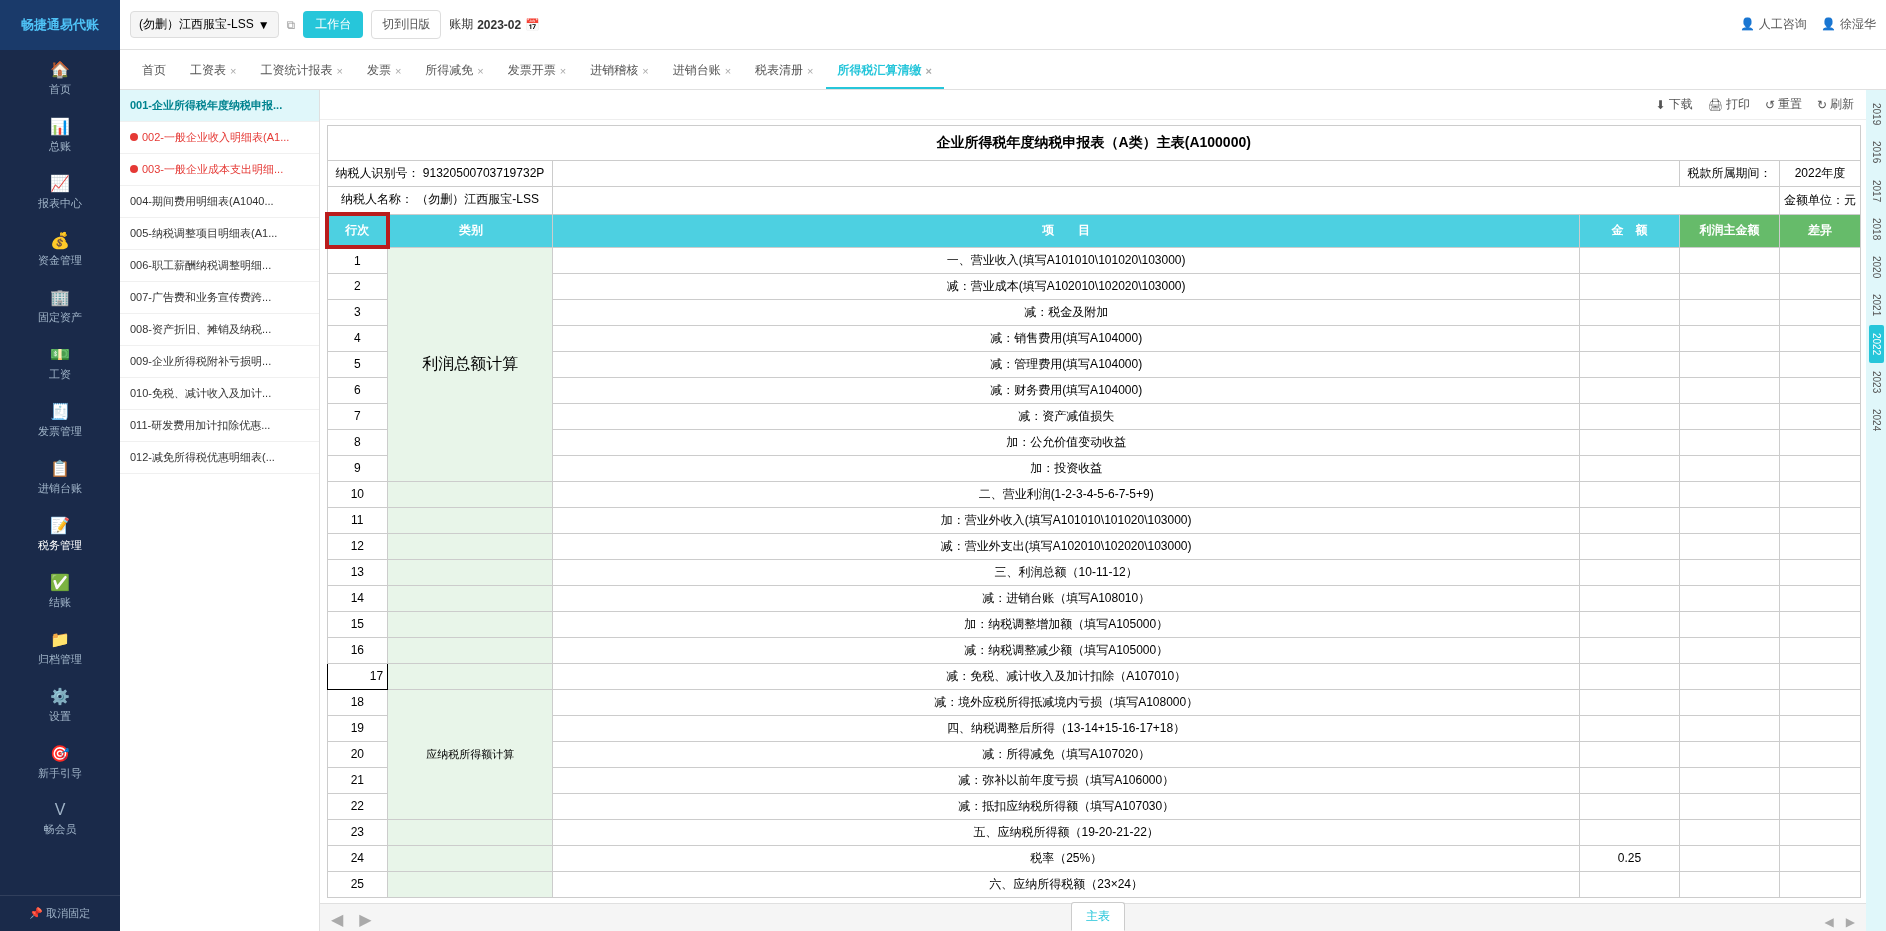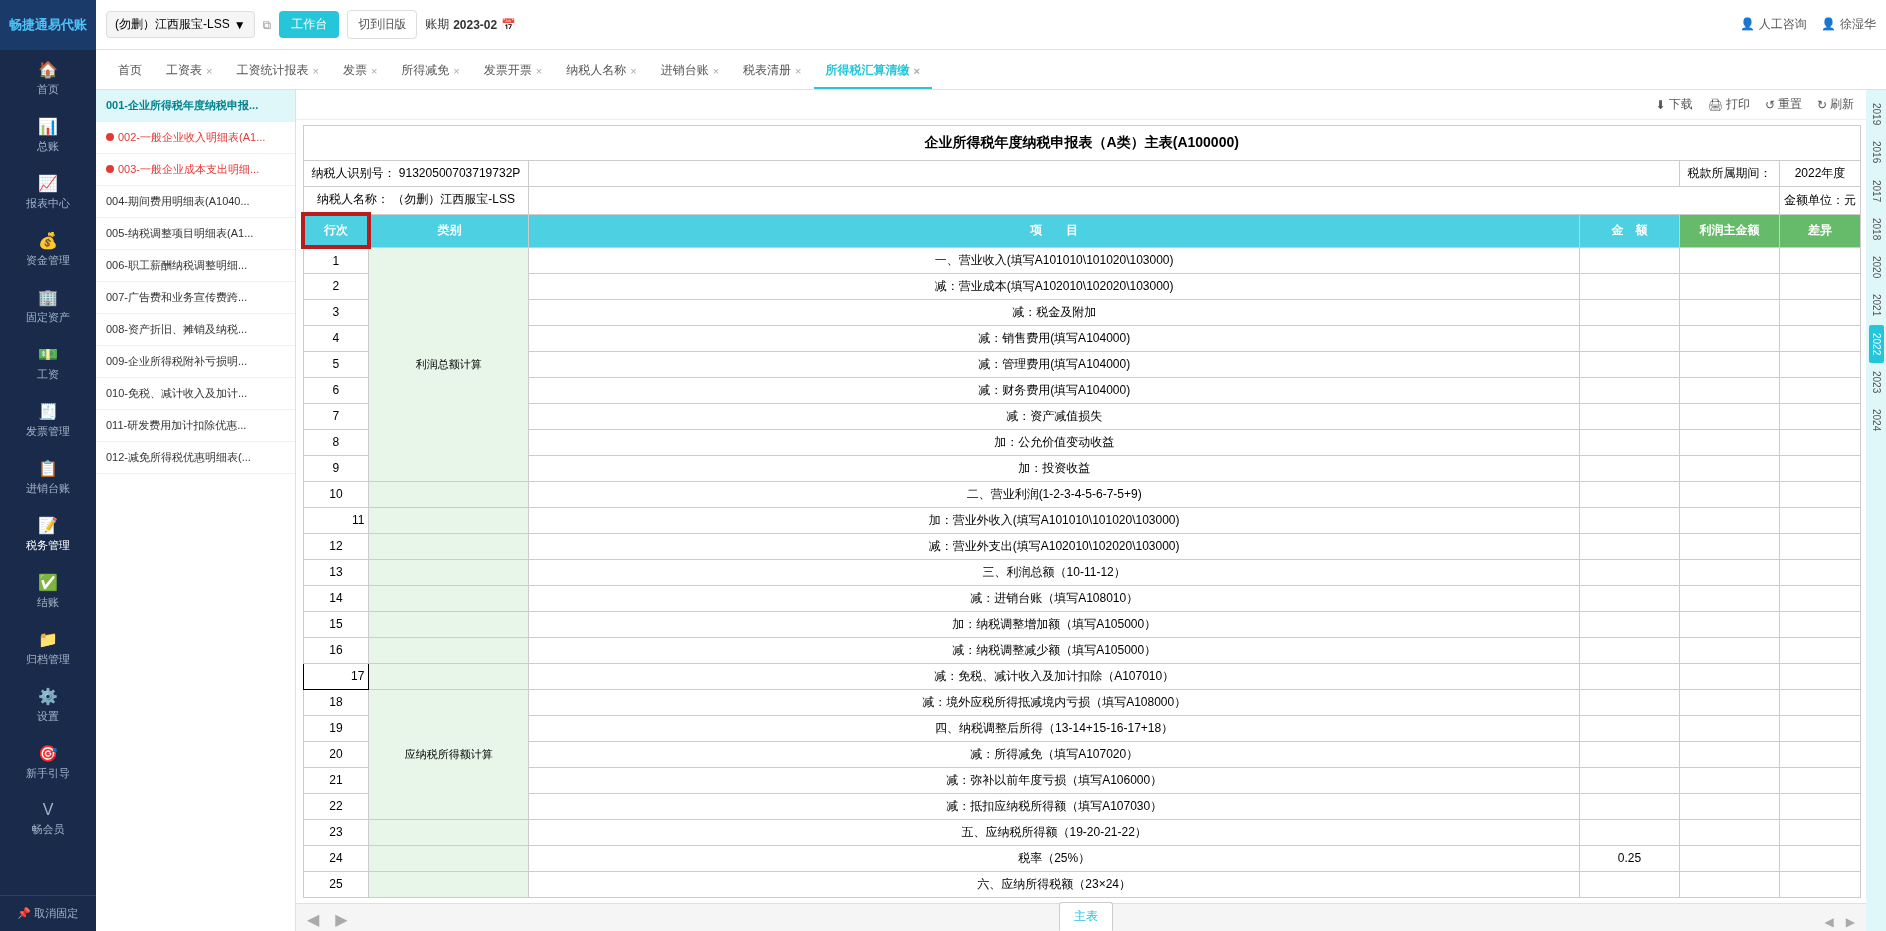--- a/index.html
+++ b/index.html
@@ -1,20 +1,20 @@
 <!DOCTYPE html>
 <html><head>
   <meta charset="utf-8">
   <style>
     * { box-sizing: border-box; margin: 0; padding: 0; }
     body { font-family: 'Microsoft YaHei', Arial, sans-serif; font-size: 12px; background: #f0f2f5; overflow: hidden; }
 
     
     .app-container { display: flex; height: 931px; width: 1886px; }
-    .sidebar { width: 96px; background: #1a2a4a; display: flex; flex-direction: column; flex-shrink: 0; }
+    .sidebar { width: 120px; background: #1a2a4a; display: flex; flex-direction: column; flex-shrink: 0; }
     .main-area { flex: 1; display: flex; flex-direction: column; overflow: hidden; }
 
     
     .sidebar-logo { height: 50px; background: #1a3a6a; display: flex; align-items: center; justify-content: center; color: #fff; font-size: 13px; font-weight: bold; }
     .sidebar-logo span { color: #4fc3f7; }
     .sidebar-item { display: flex; flex-direction: column; align-items: center; padding: 10px 5px; color: #a0b4c8; cursor: pointer; font-size: 11px; gap: 3px; }
     .sidebar-item.active { color: #fff; }
     .sidebar-item .icon { font-size: 16px; }
     .sidebar-bottom { margin-top: auto; border-top: 1px solid rgba(255,255,255,0.1); }
     .sidebar-fix { display: flex; align-items: center; justify-content: center; padding: 10px; color: #a0b4c8; font-size: 11px; cursor: pointer; gap: 3px; }
@@ -184,21 +184,21 @@
       </div>
       <div class="nav-tab">
         <span>所得减免</span>
         <span class="close-x">×</span>
       </div>
       <div class="nav-tab">
         <span>发票开票</span>
         <span class="close-x">×</span>
       </div>
       <div class="nav-tab">
-        <span>纳税人名称</span>
+        <span>进销稽核</span>
         <span class="close-x">×</span>
       </div>
       <div class="nav-tab">
         <span>进销台账</span>
         <span class="close-x">×</span>
       </div>
       <div class="nav-tab">
         <span>税表清册</span>
         <span class="close-x">×</span>
       </div>
@@ -306,21 +306,21 @@
                 <th style="background:#4dd0e1; color:#fff; border:4px solid #b91c1c; padding:6px; width:40px;">行次</th>
                 <th style="background:#4dd0e1; color:#fff; border:1px solid #ccc; padding:6px; width:90px;">类别</th>
                 <th style="background:#4dd0e1; color:#fff; border:1px solid #ccc; padding:6px;">项　　目</th>
                 <th style="background:#4dd0e1; color:#fff; border:1px solid #ccc; padding:6px; width:100px;">金　额</th>
                 <th style="background:#66bb6a; color:#fff; border:1px solid #ccc; padding:6px; width:100px;">利润主金额</th>
                 <th style="background:#66bb6a; color:#fff; border:1px solid #ccc; padding:6px; width:80px;">差异</th>
               </tr>
 
               <tr>
                 <td style="border:1px solid #ccc; padding:4px; text-align:center;">1</td>
-                <td rowspan="9" style="border:1px solid #ccc; text-align:center; background:#e8f5e9; font-size:11px;">利润总额计算</td>
+                <td rowspan="9" style="border:1px solid #ccc; text-align:center; background:#e8f5e9; font-size:16px;">利润总额计算</td>
                 <td style="border:1px solid #ccc; padding:4px;">一、营业收入(填写A101010\101020\103000)</td>
                 <td style="border:1px solid #ccc; padding:4px;"></td>
                 <td style="border:1px solid #ccc; padding:4px;"></td>
                 <td style="border:1px solid #ccc; padding:4px;"></td>
               </tr>
               <tr>
                 <td style="border:1px solid #ccc; padding:4px; text-align:center;">2</td>
                 <td style="border:1px solid #ccc; padding:4px;">减：营业成本(填写A102010\102020\103000)</td>
                 <td style="border:1px solid #ccc; padding:4px;"></td>
                 <td style="border:1px solid #ccc; padding:4px;"></td>
@@ -377,21 +377,21 @@
               </tr>
               <tr>
                 <td style="border:1px solid #ccc; padding:4px; text-align:center;">10</td>
                 <td style="border:1px solid #ccc; padding:4px; background:#e8f5e9;"></td>
                 <td style="border:1px solid #ccc; padding:4px;">二、营业利润(1-2-3-4-5-6-7-5+9)</td>
                 <td style="border:1px solid #ccc; padding:4px;"></td>
                 <td style="border:1px solid #ccc; padding:4px;"></td>
                 <td style="border:1px solid #ccc; padding:4px;"></td>
               </tr>
               <tr>
-                <td style="border:1px solid #ccc; padding:4px; text-align:right;">11</td>
+                <td style="border:1px solid #ccc; padding:4px; text-align:center;">11</td>
                 <td style="border:1px solid #ccc; padding:4px; background:#e8f5e9;"></td>
                 <td style="border:1px solid #ccc; padding:4px;">加：营业外收入(填写A101010\101020\103000)</td>
                 <td style="border:1px solid #ccc; padding:4px;"></td>
                 <td style="border:1px solid #ccc; padding:4px;"></td>
                 <td style="border:1px solid #ccc; padding:4px;"></td>
               </tr>
               <tr>
                 <td style="border:1px solid #ccc; padding:4px; text-align:center;">12</td>
                 <td style="border:1px solid #ccc; padding:4px; background:#e8f5e9;"></td>
                 <td style="border:1px solid #ccc; padding:4px;">减：营业外支出(填写A102010\102020\103000)</td>

